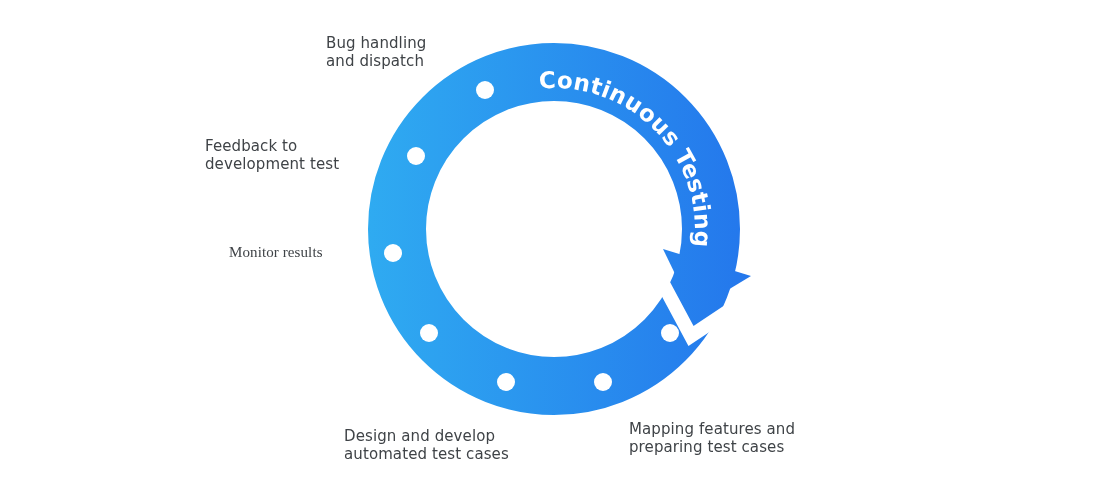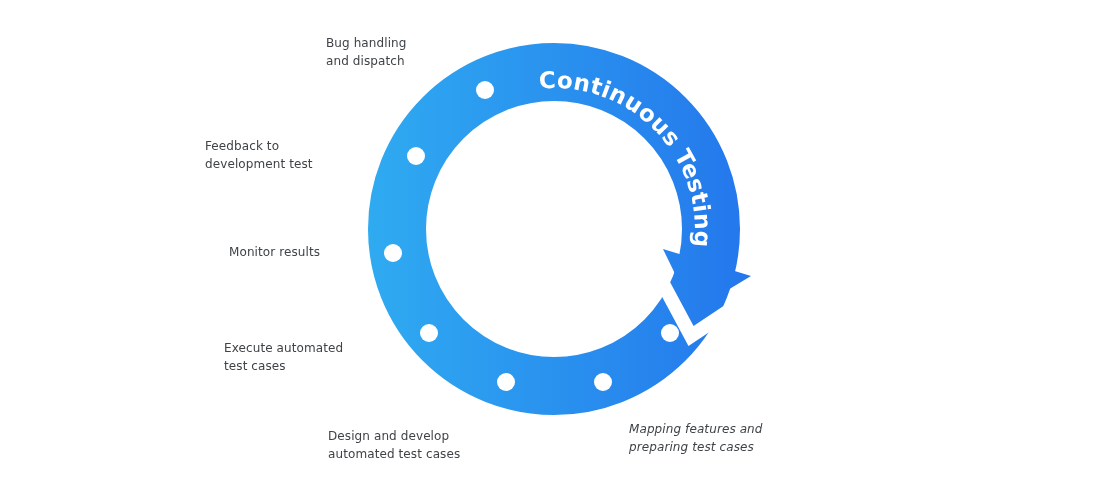--- a/index.html
+++ b/index.html
@@ -7,21 +7,21 @@
   .canvas {
     position: relative;
     width: 1100px;
     height: 500px;
     background: #ffffff;
     font-family: "DejaVu Sans", "Liberation Sans", sans-serif;
   }
   .diagram-svg { position: absolute; left: 0; top: 0; }
   .step-label {
     position: absolute;
-    font-size: 12px;
+    font-size: 15px;
     line-height: 18px;
     font-weight: 500;
     color: #3f4347;
     letter-spacing: 0.1px;
     white-space: pre-line;
   }
   .curved-title {
     font-family: "DejaVu Sans", "Liberation Sans", sans-serif;
     font-size: 23px;
     font-weight: bold;
@@ -54,25 +54,23 @@
     <circle cx="429" cy="333" r="9" fill="#FFFFFF"></circle>
     <circle cx="393" cy="253" r="9" fill="#FFFFFF"></circle>
     <circle cx="416" cy="156" r="9" fill="#FFFFFF"></circle>
     <circle cx="485" cy="90" r="9" fill="#FFFFFF"></circle>
 
     <text class="curved-title" fill="#FFFFFF">
       <textPath href="#textArc" startOffset="0">Continuous Testing</textPath>
     </text>
   </svg>
 
-  <div class="step-label" style="left:629px; top:420px;font-style:italic;">Mapping features and
+  <div class="step-label" style="left:629px; top:420px;">Mapping features and
 preparing test cases</div>
-  <div class="step-label" style="left:328px; top:427px;">Design and develop
+  <div class="step-label" style="left:344px; top:427px;">Design and develop
 automated test cases</div>
-  <div class="step-label" style="left:224px; top:339px;">Execute automated
-test cases</div>
-  <div class="step-label" style="left:229px; top:243px;">Monitor results</div>
+  <div class="step-label" style="left:229px; top:243px;font-family:Liberation Serif, serif;">Monitor results</div>
   <div class="step-label" style="left:205px; top:137px;">Feedback to
 development test</div>
   <div class="step-label" style="left:326px; top:34px;">Bug handling
 and dispatch</div>
 
 </div>
 
 </body></html>

